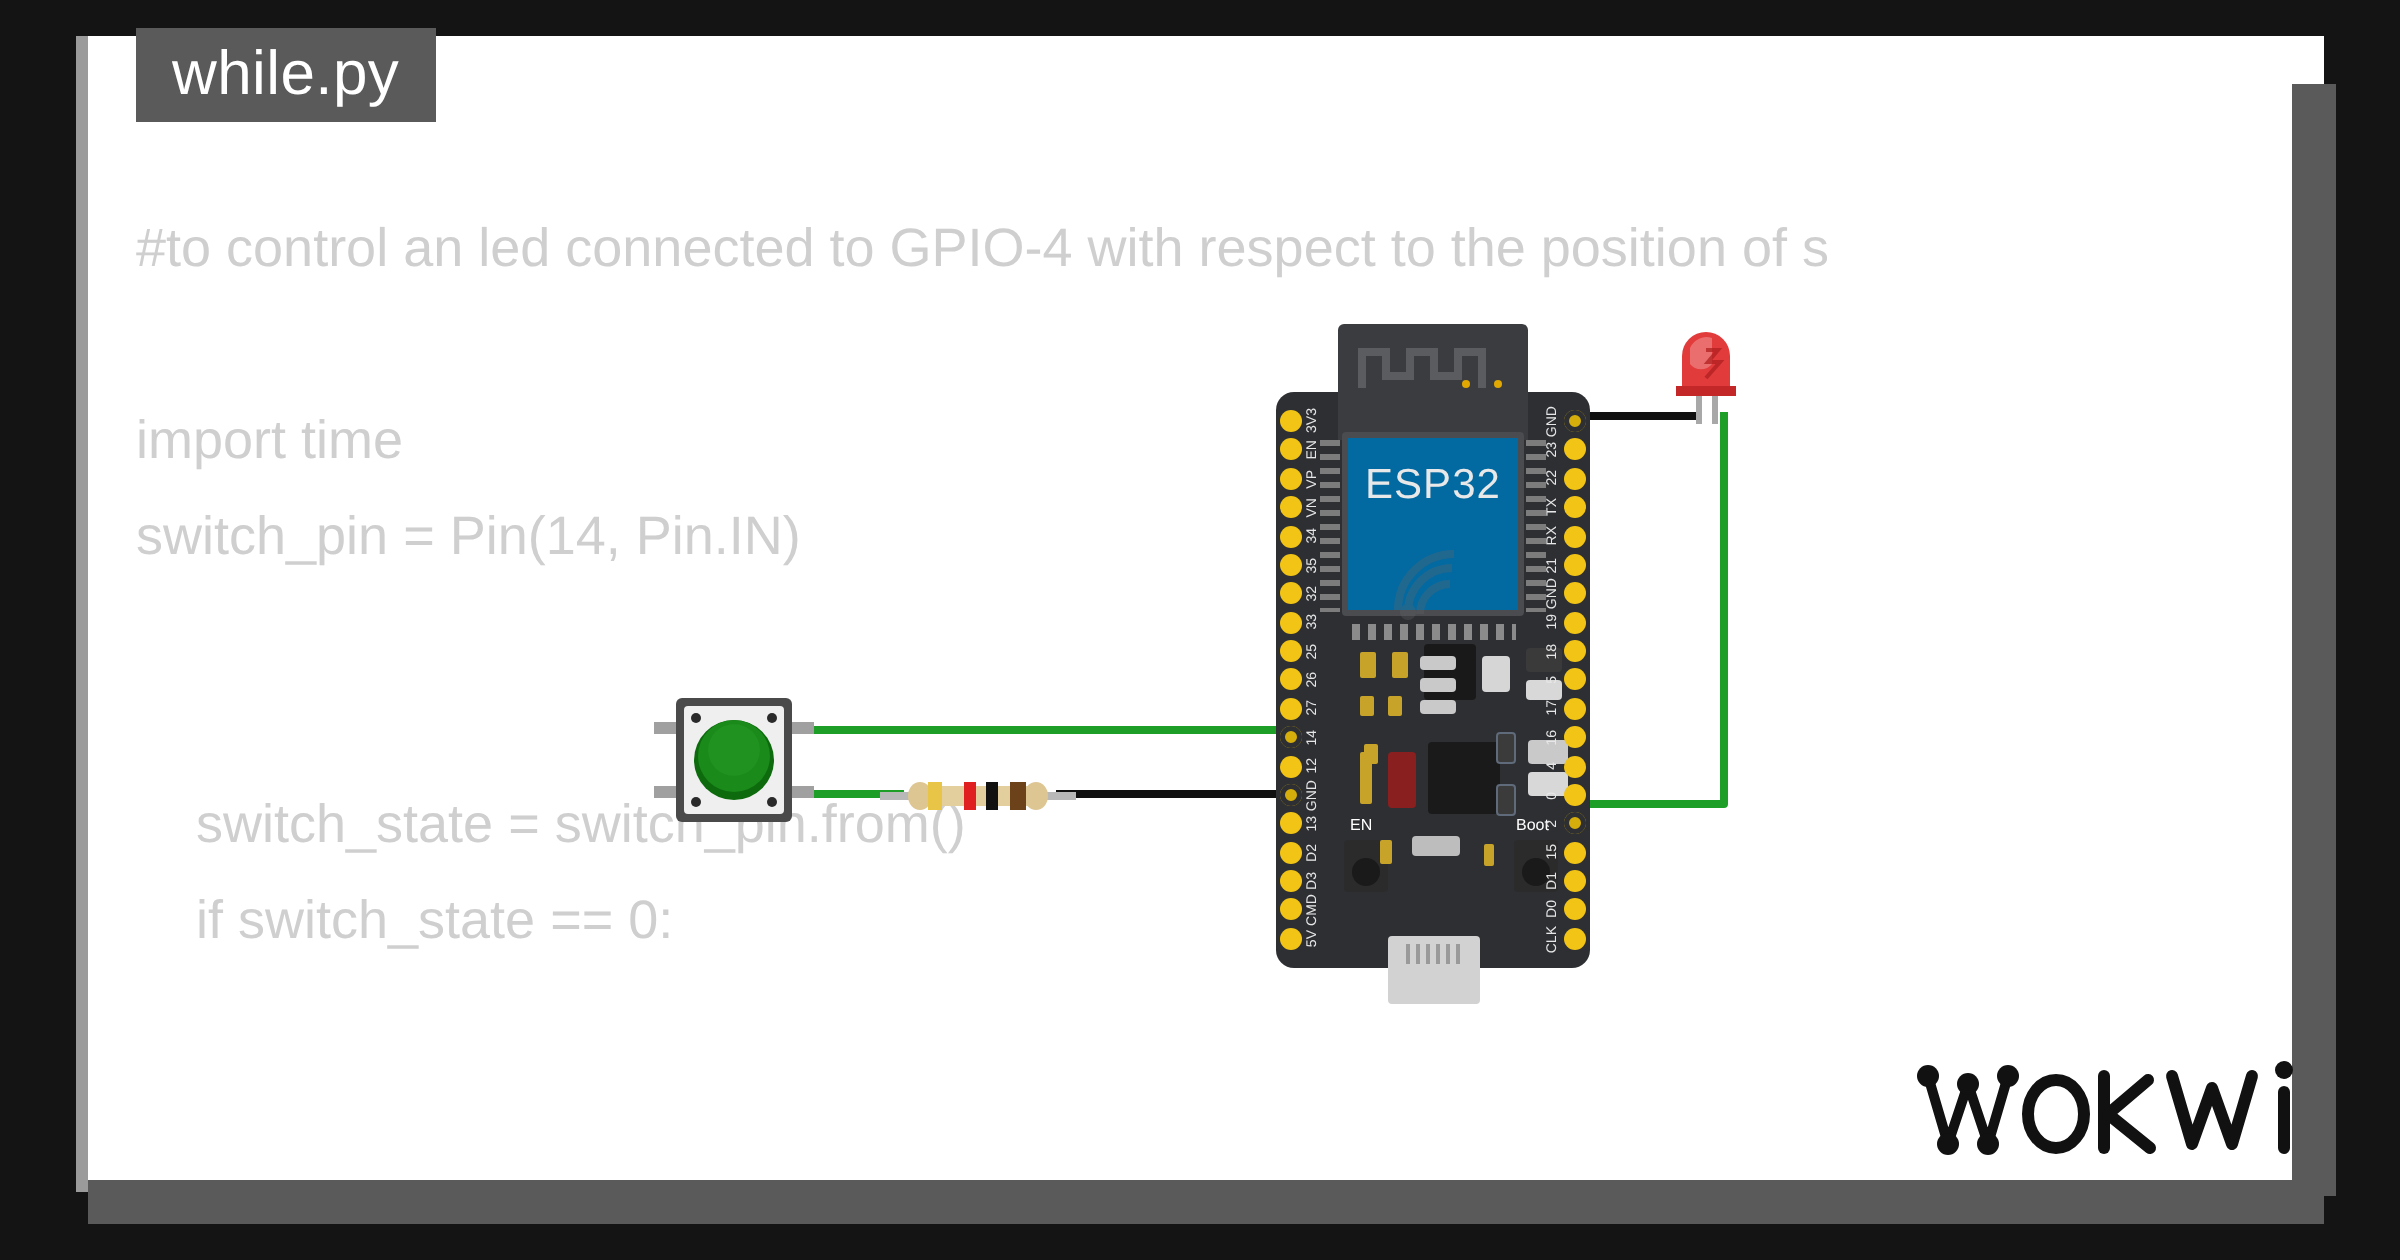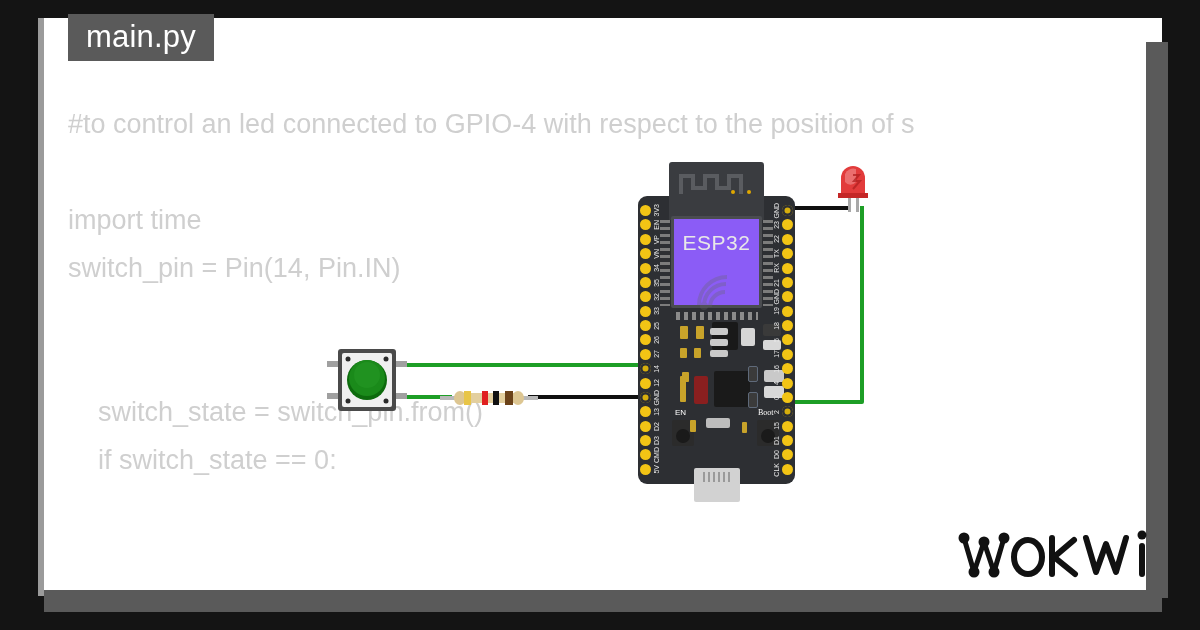--- a/index.html
+++ b/index.html
@@ -130,21 +130,21 @@
   }
   #antenna-trace{
     position:absolute; left:10px; top:8px;
     width:75px; height:26px;
   }
   .ant-dot{ position:absolute; width:4px;height:4px;border-radius:50%;background:#e0a800; top:28px;}
   #esp-module{
     position:absolute;
     left:33px; top:20px;
     width:91px; height:92px;
-    background:#8b5cf6;
+    background:#0369a1;
     border:3px solid #4a4c50;
     border-radius:2px;
     color:#e8e8e8;
     font-size:21px;
     display:flex; align-items:flex-start; justify-content:center;
     padding-top:12px;
     letter-spacing:.5px;
   }
   #esp-wifi-glyph{
     position:absolute; left:50%; top:56px;
@@ -201,21 +201,21 @@
 </head>
 <body>
 
 <div id="app-frame">
 
   <div id="editor-panel"></div>
   <div id="bottom-bar"></div>
   <div id="v-scrollbar"></div>
 
   <div id="file-tab">
-    <span>main.py</span>
+    <span>while.py</span>
   </div>
 
   <div id="code-area">
     <div class="code-line">#to control an led connected to GPIO-4 with respect to the position of s</div>
     <div class="code-line blank"></div>
     <div class="code-line">import time</div>
     <div class="code-line">switch_pin = Pin(14, Pin.IN)</div>
     <div class="code-line blank"></div>
     <div class="code-line blank"></div>
     <div class="code-line">    switch_state = switch_pin.from()</div>
@@ -273,21 +273,21 @@
     <div class="chip" style="left:125px;top:144px;width:18px;height:10px;background:#d8d8d8;"></div>
     <div class="chip" style="left:76px;top:175px;width:36px;height:36px;background:#1a1a1a;"></div>
     <div class="chip" style="left:110px;top:170px;width:10px;height:16px;background:#3b3b3b;border:1px solid #5f6a7a;"></div>
     <div class="chip" style="left:110px;top:196px;width:10px;height:16px;background:#3b3b3b;border:1px solid #5f6a7a;"></div>
     <div class="chip" style="left:126px;top:174px;width:20px;height:12px;background:#c9c9c9;"></div>
     <div class="chip" style="left:126px;top:190px;width:20px;height:12px;background:#d8d8d8;"></div>
     <div class="smd" style="left:42px;top:180px;width:6px;height:26px;"></div>
     <div class="chip" style="left:56px;top:180px;width:14px;height:28px;background:#8a1f1f;"></div>
 
     <div class="silk" style="left:37px;top:212px;">EN</div>
-    <div class="silk" style="left:120px;top:212px;font-family:Liberation Serif, serif;">Boot</div>
+    <div class="silk" style="left:120px;top:212px;">Boot</div>
     <div class="btn-sw" style="left:34px;top:224px;"></div>
     <div class="btn-sw" style="left:119px;top:224px;"></div>
     <div class="chip" style="left:68px;top:222px;width:24px;height:10px;background:#bdbdbd;"></div>
     <div class="smd" style="left:52px;top:224px;width:6px;height:12px;"></div>
     <div class="smd" style="left:104px;top:226px;width:5px;height:11px;"></div>
 
     <div id="usb-connector"></div>
 
     <div id="pins-left" class="pin-col">
         <div class="pin">

